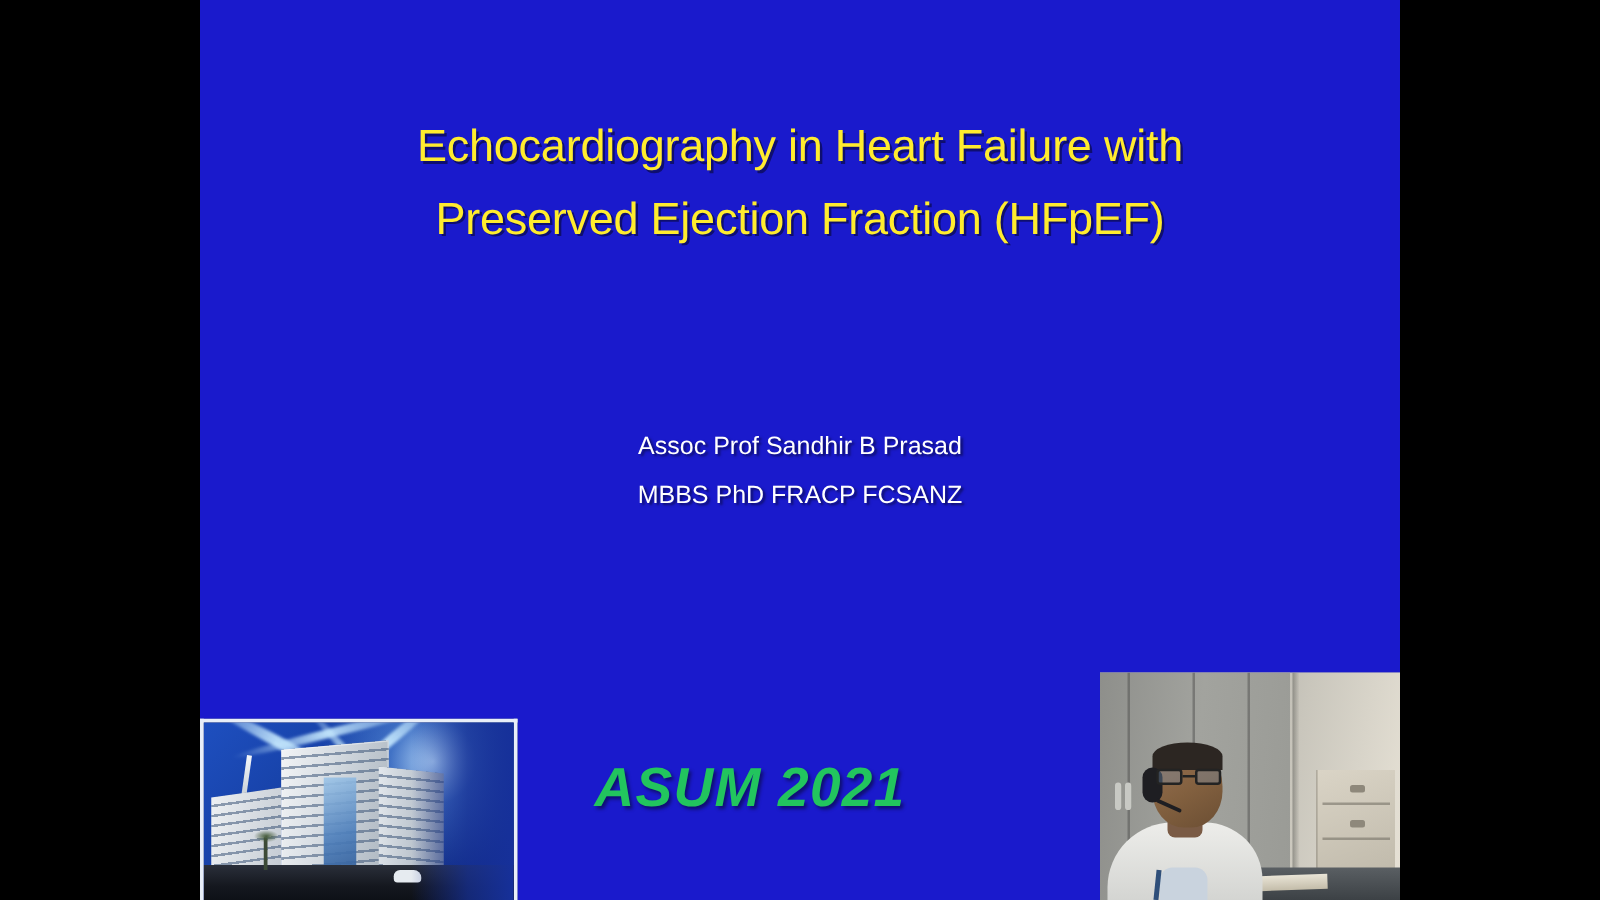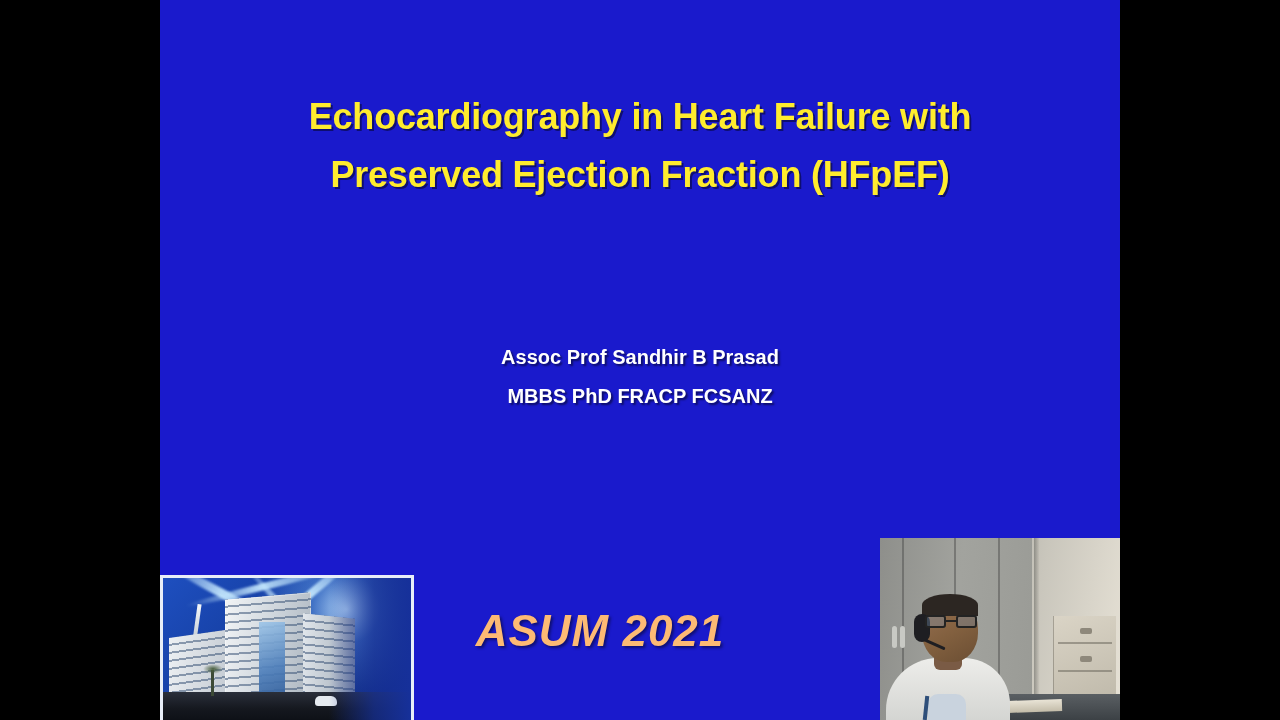--- a/index.html
+++ b/index.html
@@ -36,52 +36,52 @@
   #title-block {
     position: absolute;
     left: 0;
     top: 88px;
     width: 960px;
     text-align: center;
   }
   .title-line {
     color: #FFEC2E;
     font-size: 36px;
-    font-weight: bold;
+    font-weight: normal;
     line-height: 58px;
     letter-spacing: -0.2px;
     text-shadow: 2px 2px 0 rgba(0,0,0,0.45);
     white-space: nowrap;
   }
 
   
   #author-block {
     position: absolute;
     left: 0;
     top: 338px;
     width: 960px;
     text-align: center;
   }
   .author-line {
     color: #FFFFFF;
     font-size: 20px;
-    font-weight: bold;
+    font-weight: normal;
     line-height: 39px;
     text-shadow: 2px 2px 2px rgba(0,0,0,0.5);
     white-space: nowrap;
   }
 
   
   #event-label {
     position: absolute;
     left: 0;
     top: 606px;
     width: 880px;
     text-align: center;
-    color: #fdba74;
+    color: #22c55e;
     font-size: 44px;
     font-weight: bold;
     font-style: italic;
     letter-spacing: 1px;
     text-shadow: 2px 2px 3px rgba(0,0,0,0.45);
   }
 
   
   #hospital-photo {
     position: absolute;

